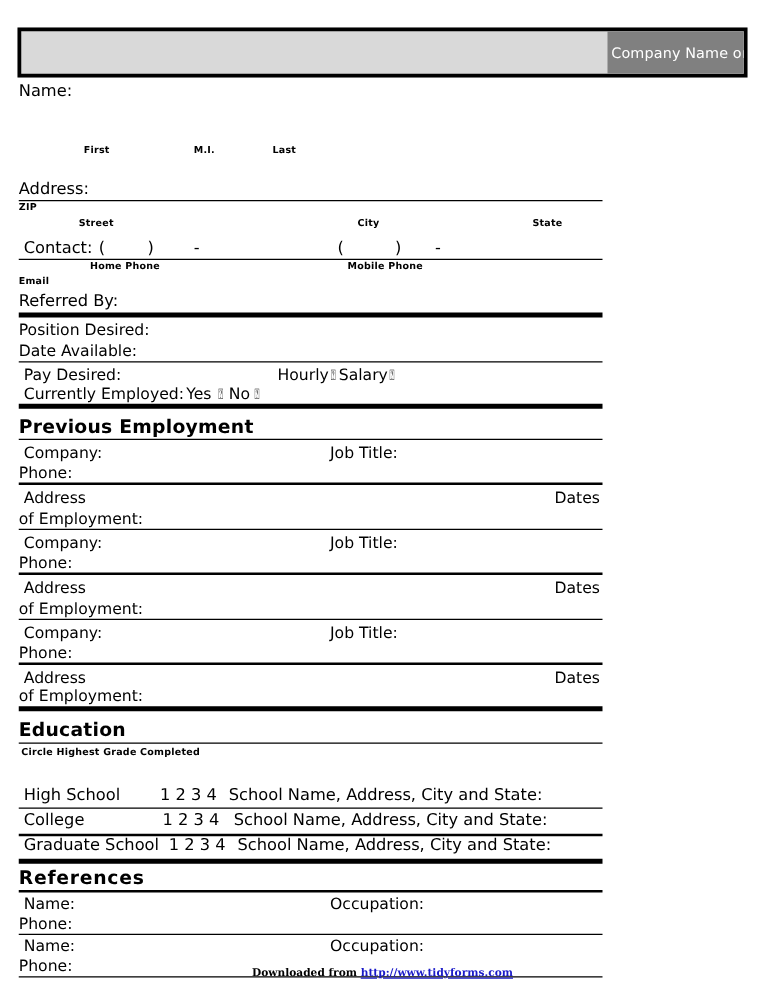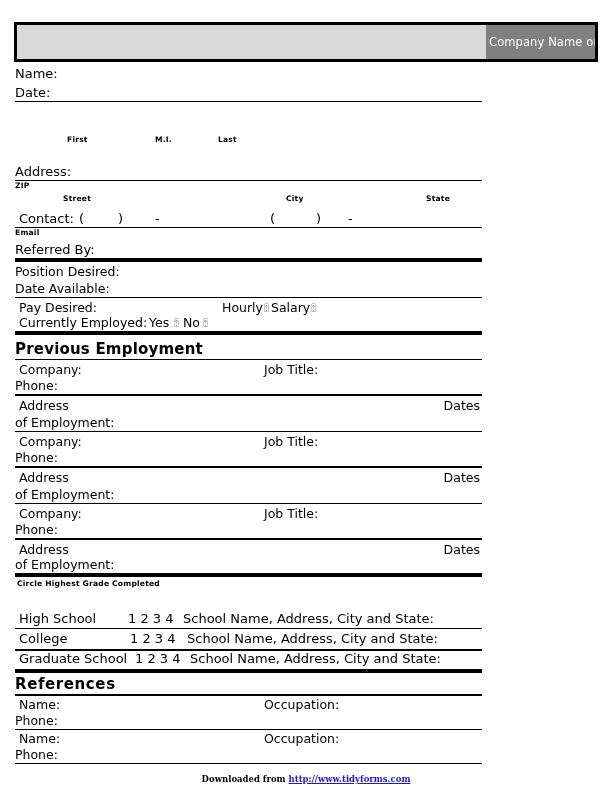--- a/index.html
+++ b/index.html
@@ -143,23 +143,20 @@
   </div>
 </div>
 
 <div class="form-body">
   <div class="sheet">
 
     <div class="row no-rule" style="height:20px;">
       <span class="fld fld-lg">Name:</span>
     </div>
 
-    <div class="row rule-thin" style="height:20px;">
-      <span class="fld fld-lg">Date:</span>
-    </div>
 
     <div class="caption-row" style="height:12px;margin-top:33px;">
       <span class="caption caption-abs" style="left:52px;">First</span>
       <span class="caption caption-abs" style="left:140px;">M.I.</span>
       <span class="caption caption-abs" style="left:203px;">Last</span>
     </div>
 
     <div style="height:14px;"></div>
 
     <div class="row rule-thin" style="height:20px;">
@@ -181,20 +178,24 @@
         <span class="abs" style="left:4px;bottom:0;">Contact:</span>
         <span class="abs" style="left:64px;bottom:0;">(</span>
         <span class="abs" style="left:103px;bottom:0;">)</span>
         <span class="abs" style="left:140px;bottom:0;">-</span>
         <span class="abs" style="left:255px;bottom:0;">(</span>
         <span class="abs" style="left:301px;bottom:0;">)</span>
         <span class="abs" style="left:333px;bottom:0;">-</span>
       </span>
     </div>
 
+    <div class="caption-row" style="height:12px;">
+      <span class="caption caption-abs" style="left:57px;">Home Phone</span>
+      <span class="caption caption-abs" style="left:263px;">Mobile Phone</span>
+    </div>
 
     <div class="caption-row" style="height:14px;">
       <span class="caption caption-abs" style="left:0px;">Email</span>
     </div>
 
     <div class="row rule-thick" style="height:20px;">
       <span class="fld fld-lg">Referred By:</span>
     </div>
 
     <div class="row no-rule" style="height:18px;">
@@ -263,20 +264,23 @@
       <span class="fld">Phone:</span>
     </div>
     <div class="row no-rule" style="height:18px;position:relative;">
       <span class="fld abs" style="left:4px;bottom:0;">Address</span>
       <span class="fld abs" style="right:2px;bottom:0;">Dates</span>
     </div>
     <div class="row rule-thick" style="height:19px;">
       <span class="fld">of Employment:</span>
     </div>
 
+    <div class="row rule-thin" style="height:26px;padding-top:6px;">
+      <span class="section-title">Education</span>
+    </div>
 
     <div class="caption-row" style="height:16px;padding-top:2px;">
       <span class="caption caption-abs" style="left:2px;top:2px;">Circle Highest Grade Completed</span>
     </div>
 
     <div style="height:14px;"></div>
 
     <div class="row rule-thin" style="height:20px;position:relative;">
       <span class="fld fld-lg abs" style="left:4px;bottom:1px;">High School</span>
       <span class="fld fld-lg abs" style="left:113px;bottom:1px;">1 2 3 4</span>

